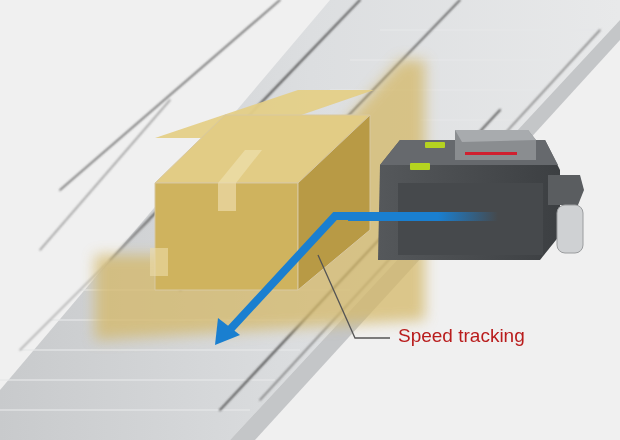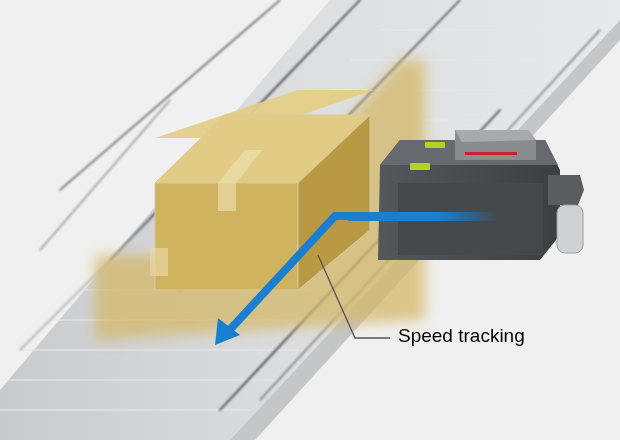--- a/index.html
+++ b/index.html
@@ -1,18 +1,18 @@
 <!DOCTYPE html>
 <html><head>
   <meta charset="utf-8">
   <style>
     html, body { margin: 0; padding: 0; }
     body { width: 620px; height: 440px; background: #f0f0f0; overflow: hidden; position: relative; font-family: "DejaVu Sans", sans-serif; }
     #scene { position: absolute; left: 0; top: 0; width: 620px; height: 440px; }
-    .label { position: absolute; left: 398px; top: 325px; font-size: 19px; color: #000000; letter-spacing: 0px; font-family: "Liberation Sans", sans-serif; text-align: right; }
+    .label { position: absolute; left: 398px; top: 325px; font-size: 19px; color: #b91c1c; letter-spacing: 0px; font-family: "Liberation Sans", sans-serif; text-align: right; }
   </style>
 </head>
 <body>
 
 <svg id="scene" viewBox="0 0 620 440" xmlns="http://www.w3.org/2000/svg">
   <defs>
     <linearGradient id="beltGrad" x1="0" y1="0" x2="1" y2="0">
       <stop offset="0" stop-color="#c8cacc"></stop>
       <stop offset="0.5" stop-color="#dcdee0"></stop>
       <stop offset="1" stop-color="#e8e9ea"></stop>

